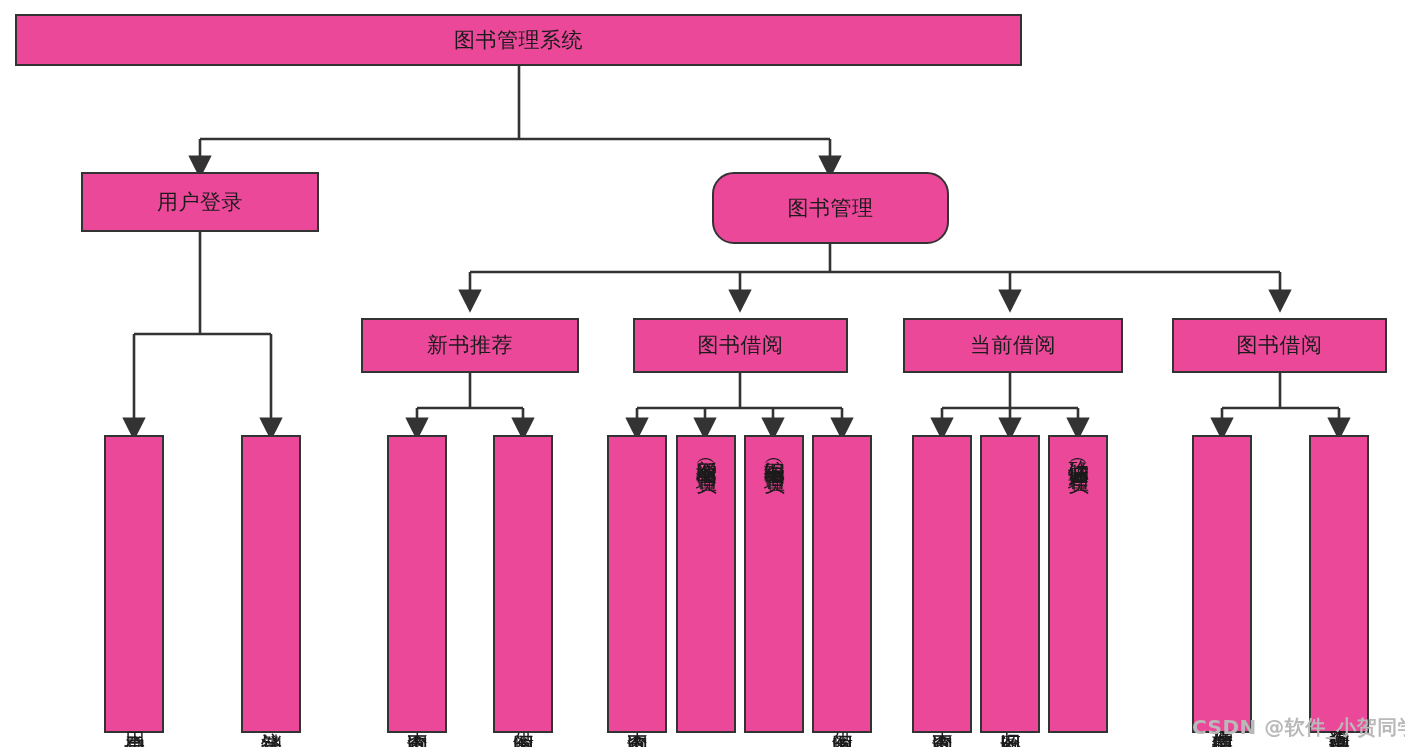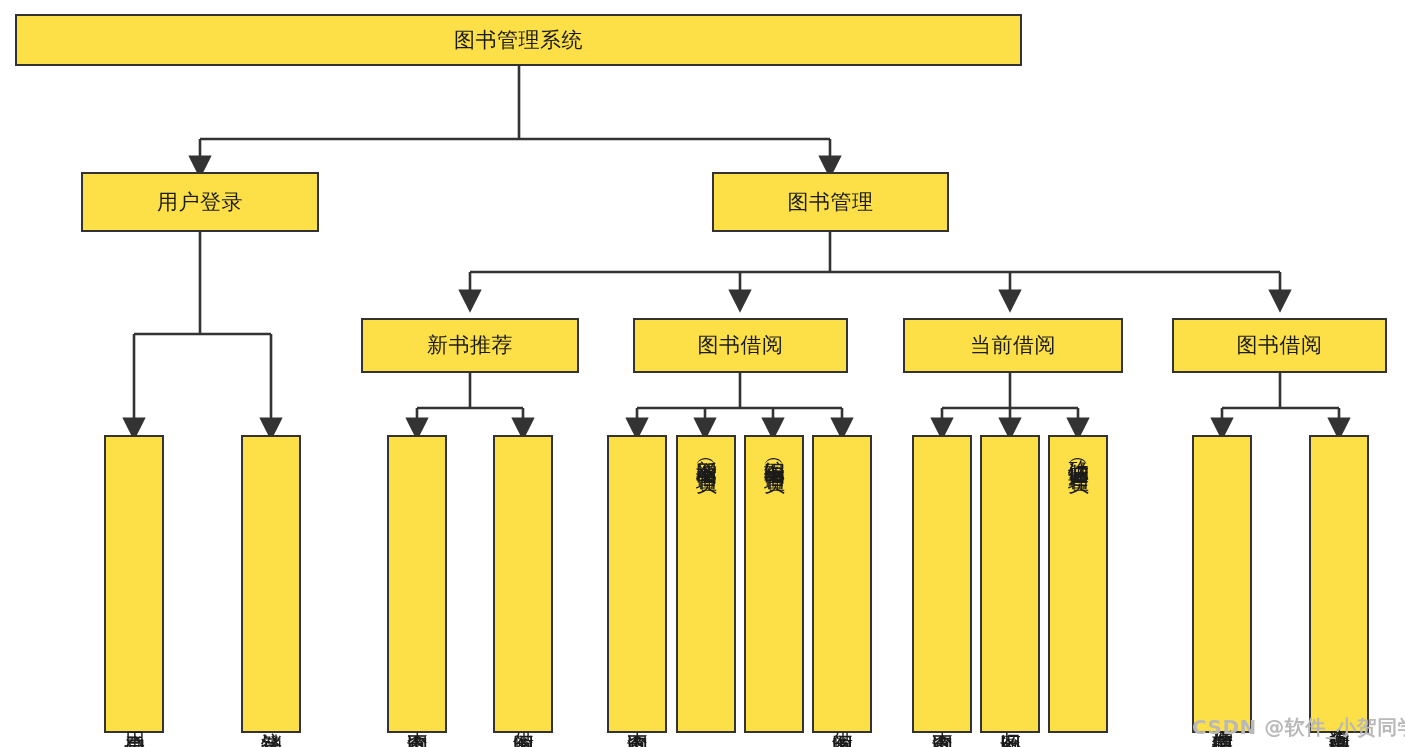--- a/index.html
+++ b/index.html
@@ -15,21 +15,21 @@
     position: relative;
     width: 1405px;
     height: 747px;
     background: #ffffff;
     overflow: hidden;
   }
   .node {
     position: absolute;
     box-sizing: border-box;
     border: 2px solid #333333;
-    background: #fde047;
+    background: #ec4899;
     display: flex;
     align-items: center;
     justify-content: center;
   }
   .node-label {
     font-size: 21px;
     line-height: 1.15;
     color: #1b1b1b;
     letter-spacing: 0.5px;
     white-space: nowrap;
@@ -124,21 +124,21 @@
     </g>
   </svg>
 
   <div class="node" style="left:15px; top:14px; width:1007px; height:52px;">
     <span class="node-label">图书管理系统</span>
   </div>
 
   <div class="node" style="left:81px; top:172px; width:238px; height:60px;">
     <span class="node-label">用户登录</span>
   </div>
-  <div class="node" style="left:712px; top:172px; width:237px; height:60px;">
+  <div class="node" style="left:712px; top:172px; width:237px; height:72px;border-radius:22px;">
     <span class="node-label">图书管理</span>
   </div>
 
   <div class="node" style="left:633px; top:318px; width:215px; height:55px;">
     <span class="node-label">图书借阅</span>
   </div>
   <div class="node" style="left:361px; top:318px; width:218px; height:55px;">
     <span class="node-label">新书推荐</span>
   </div>
   <div class="node" style="left:903px; top:318px; width:220px; height:55px;">

